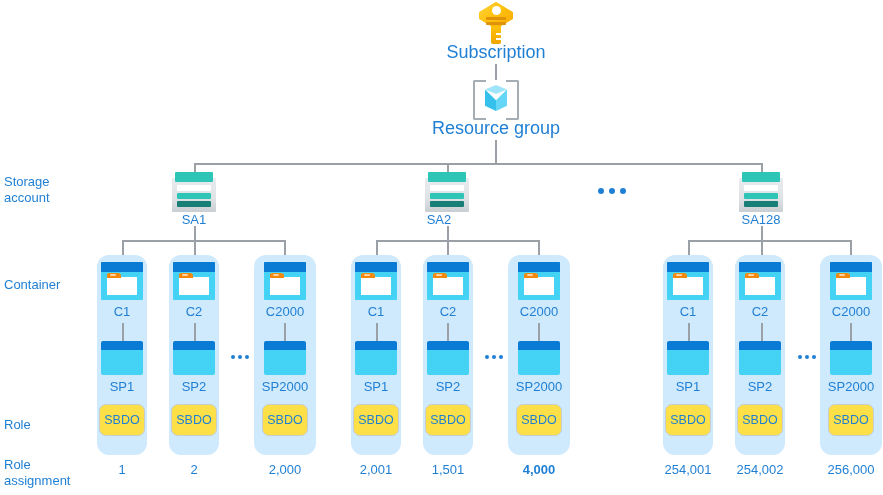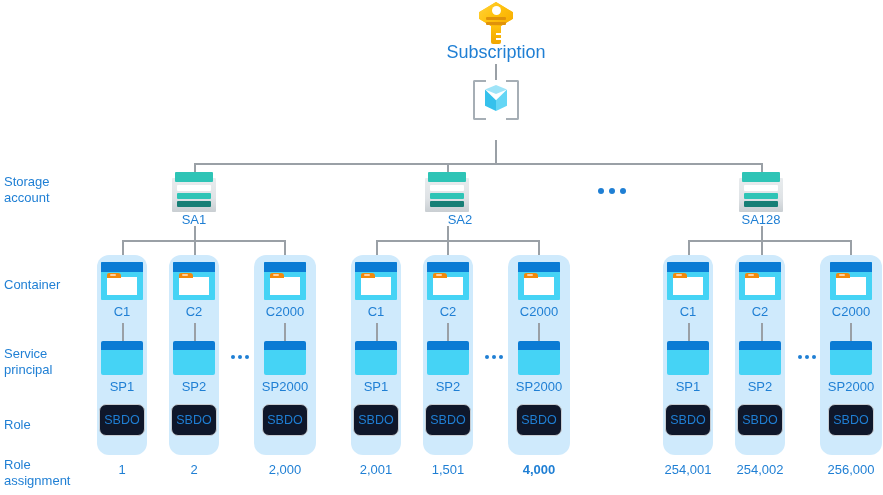--- a/index.html
+++ b/index.html
@@ -96,21 +96,21 @@
   .ct .tab{position:absolute;left:6px;top:11px;width:14px;height:5px;background:#f2890b;border-radius:2px 3px 0 0;}
   .ct .tabdot{position:absolute;left:9px;top:12.2px;width:6px;height:2px;background:#ffd0a0;border-radius:1px;}
 
   
   .sp{position:absolute;width:42px;height:34px;}
   .sp .top{position:absolute;left:0;top:0;width:42px;height:9px;background:#0a7bd4;border-radius:2px 2px 0 0;}
   .sp .bot{position:absolute;left:0;top:9px;width:42px;height:25px;background:#45d3f5;border-radius:0 0 2px 2px;}
 
   
   .sbdo{
-    position:absolute;width:46px;height:32px;background:#0f172a;
+    position:absolute;width:46px;height:32px;background:#fde047;
     border:1.4px solid #c7ccd1;border-radius:7px;
     display:flex;align-items:center;justify-content:center;
     font-size:12.5px;color:#1f7fd4;box-sizing:border-box;
   }
 
   
   .panel{
     position:absolute;background:#cfeafc;border-radius:12px;
   }
 
@@ -124,24 +124,20 @@
 <body>
 
 <div class="canvas">
 
   <div class="rowlabel" style="top:174px;">
     <div>Storage</div>
     <div>account</div>
   </div>
   <div class="rowlabel" style="top:277px;">
     <div>Container</div>
-  </div>
-  <div class="rowlabel" style="top:346px;">
-    <div>Service</div>
-    <div>principal</div>
   </div>
   <div class="rowlabel" style="top:417px;">
     <div>Role</div>
   </div>
   <div class="rowlabel" style="top:457px;">
     <div>Role</div>
     <div>assignment</div>
   </div>
 
   <div class="key" style="left:479px;top:2px;">
@@ -159,20 +155,21 @@
 
   <div class="rg" style="left:473px;top:78px;">
     <div class="brk brkL"></div>
     <div class="brk brkR"></div>
     <div class="cube">
       <i class="c-top"></i>
       <i class="c-l"></i>
       <i class="c-r"></i>
     </div>
   </div>
+  <div class="cap big" style="left:396px;top:121px;width:200px;">Resource group</div>
 
   <div class="ln lnv" style="left:495px;top:140px;height:23px;"></div>
   <div class="ln lnh" style="left:194px;top:163px;width:568px;"></div>
   <div class="ln lnv" style="left:194px;top:163px;height:14px;"></div>
   <div class="ln lnv" style="left:447px;top:163px;height:14px;"></div>
   <div class="ln lnv" style="left:761px;top:163px;height:14px;"></div>
 
   <div class="sa" style="left:172px;top:172px;">
     <div class="body"></div>
     <div class="cap"></div>
@@ -182,21 +179,21 @@
   </div>
   <div class="cap" style="left:144px;top:212px;width:100px;">SA1</div>
 
   <div class="sa" style="left:425px;top:172px;">
     <div class="body"></div>
     <div class="cap"></div>
     <div class="s s1"></div>
     <div class="s s2"></div>
     <div class="s s3"></div>
   </div>
-  <div class="cap" style="left:410px;top:212px;width:100px;">SA2</div>
+  <div class="cap" style="left:389px;top:212px;width:100px;">SA2</div>
 
   <div class="sa" style="left:739px;top:172px;">
     <div class="body"></div>
     <div class="cap"></div>
     <div class="s s1"></div>
     <div class="s s2"></div>
     <div class="s s3"></div>
   </div>
   <div class="cap" style="left:711px;top:212px;width:100px;">SA128</div>
 

